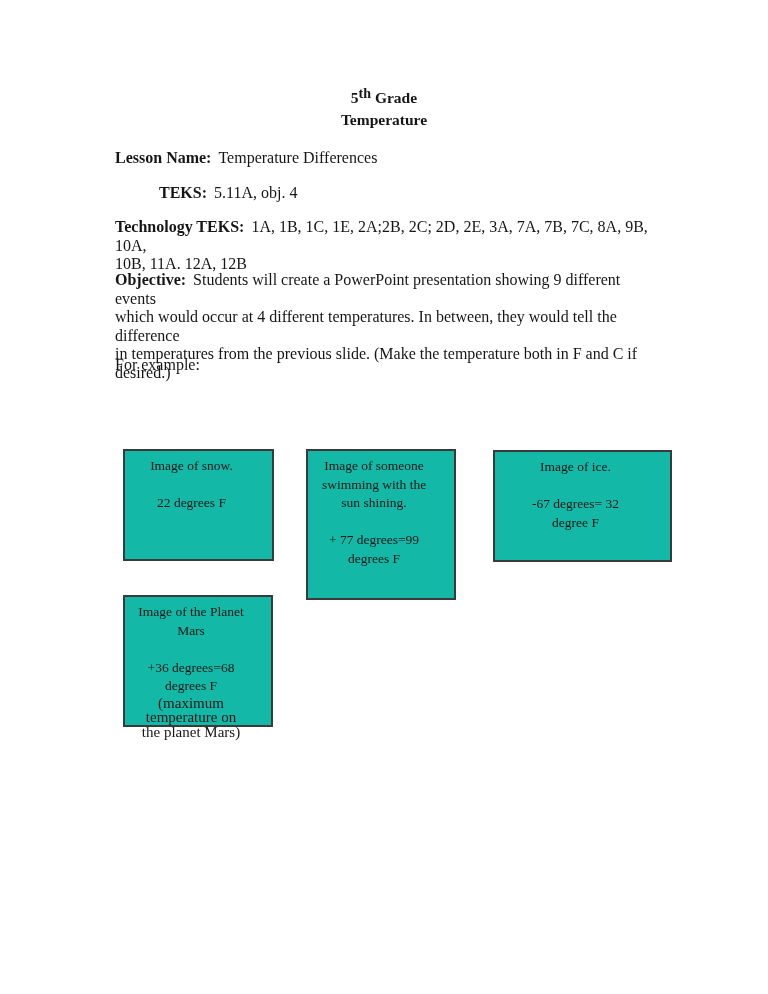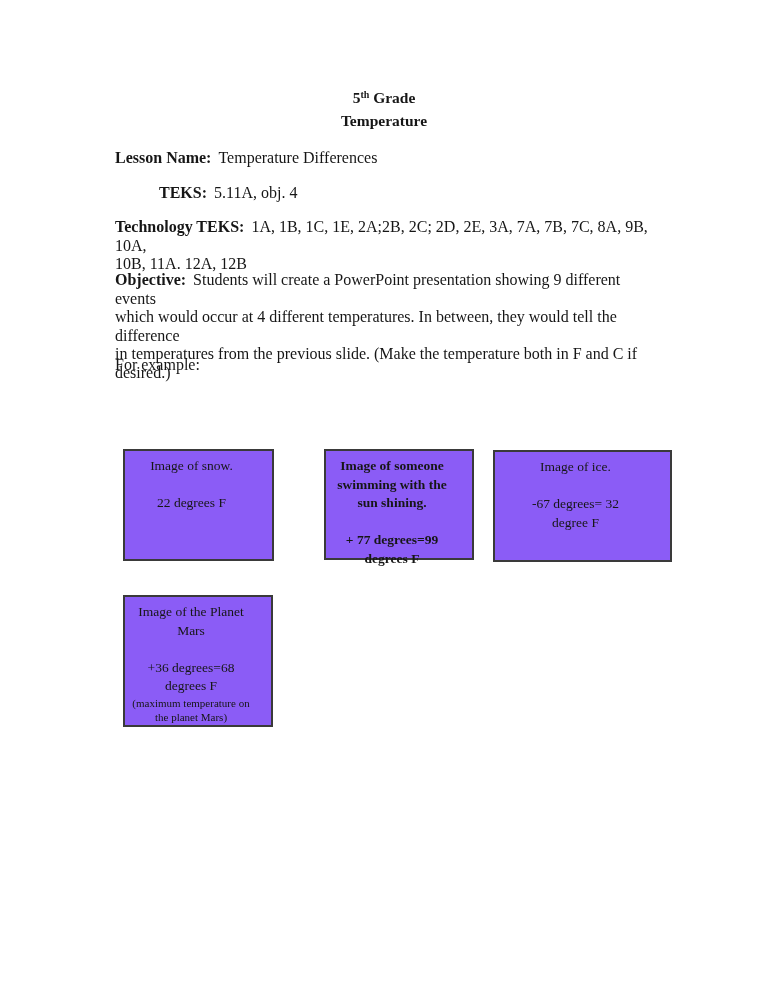--- a/index.html
+++ b/index.html
@@ -16,21 +16,21 @@
     position: absolute;
     top: 87px;
     left: 0;
     width: 768px;
     text-align: center;
     font-weight: bold;
     font-size: 15.5px;
     line-height: 21px;
   }
   .doc-title .sup {
-    font-size: 10px;
+    font-size: 14px;
     position: relative;
     top: -5px;
   }
   .para {
     position: absolute;
     left: 115px;
     width: 548px;
     font-size: 16px;
     line-height: 18.5px;
   }
@@ -39,33 +39,33 @@
   #p-lesson   { top: 149px; }
   #p-teks     { top: 184px; margin-left: 44px; }
   #p-tech     { top: 218px; }
   #p-obj      { top: 271px; }
   #p-example  { top: 356px; }
 
   .ex-box {
     position: absolute;
     box-sizing: border-box;
     border: 2px solid #3a3a3a;
-    background: #8b5cf6;
+    background: #14b8a6;
     text-align: center;
     font-size: 13.5px;
     line-height: 18.5px;
     padding: 6px 20px 0 6px;
   }
   #box-snow  { left: 123px; top: 449px; width: 151px; height: 112px; }
-  #box-swim  { left: 324px; top: 449px; width: 150px; height: 111px; font-weight: bold; }
+  #box-swim  { left: 306px; top: 449px; width: 150px; height: 151px; }
   #box-ice   { left: 493px; top: 450px; width: 179px; height: 112px; }
   #box-mars  { left: 123px; top: 595px; width: 150px; height: 132px; }
   .ex-box .caption { white-space: pre-line; }
   .ex-box .temp    { white-space: pre-line; margin-top: 18.5px; }
-  .ex-box .note    { white-space: pre-line; font-size: 11px; line-height: 14.5px; }
+  .ex-box .note    { white-space: pre-line; font-size: 15px; line-height: 14.5px; }
 </style>
 </head>
 <body>
 
 <div class="page">
 
   <div class="doc-title">
     <div><span>5</span><span class="sup">th</span><span> Grade</span></div>
     <div>Temperature</div>
   </div>

